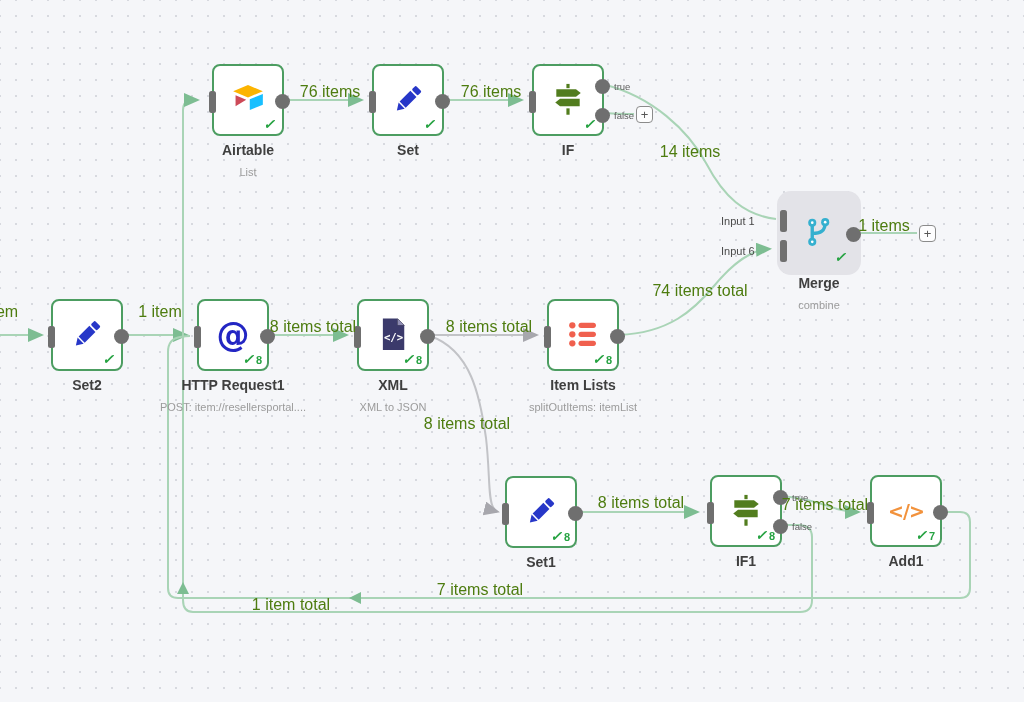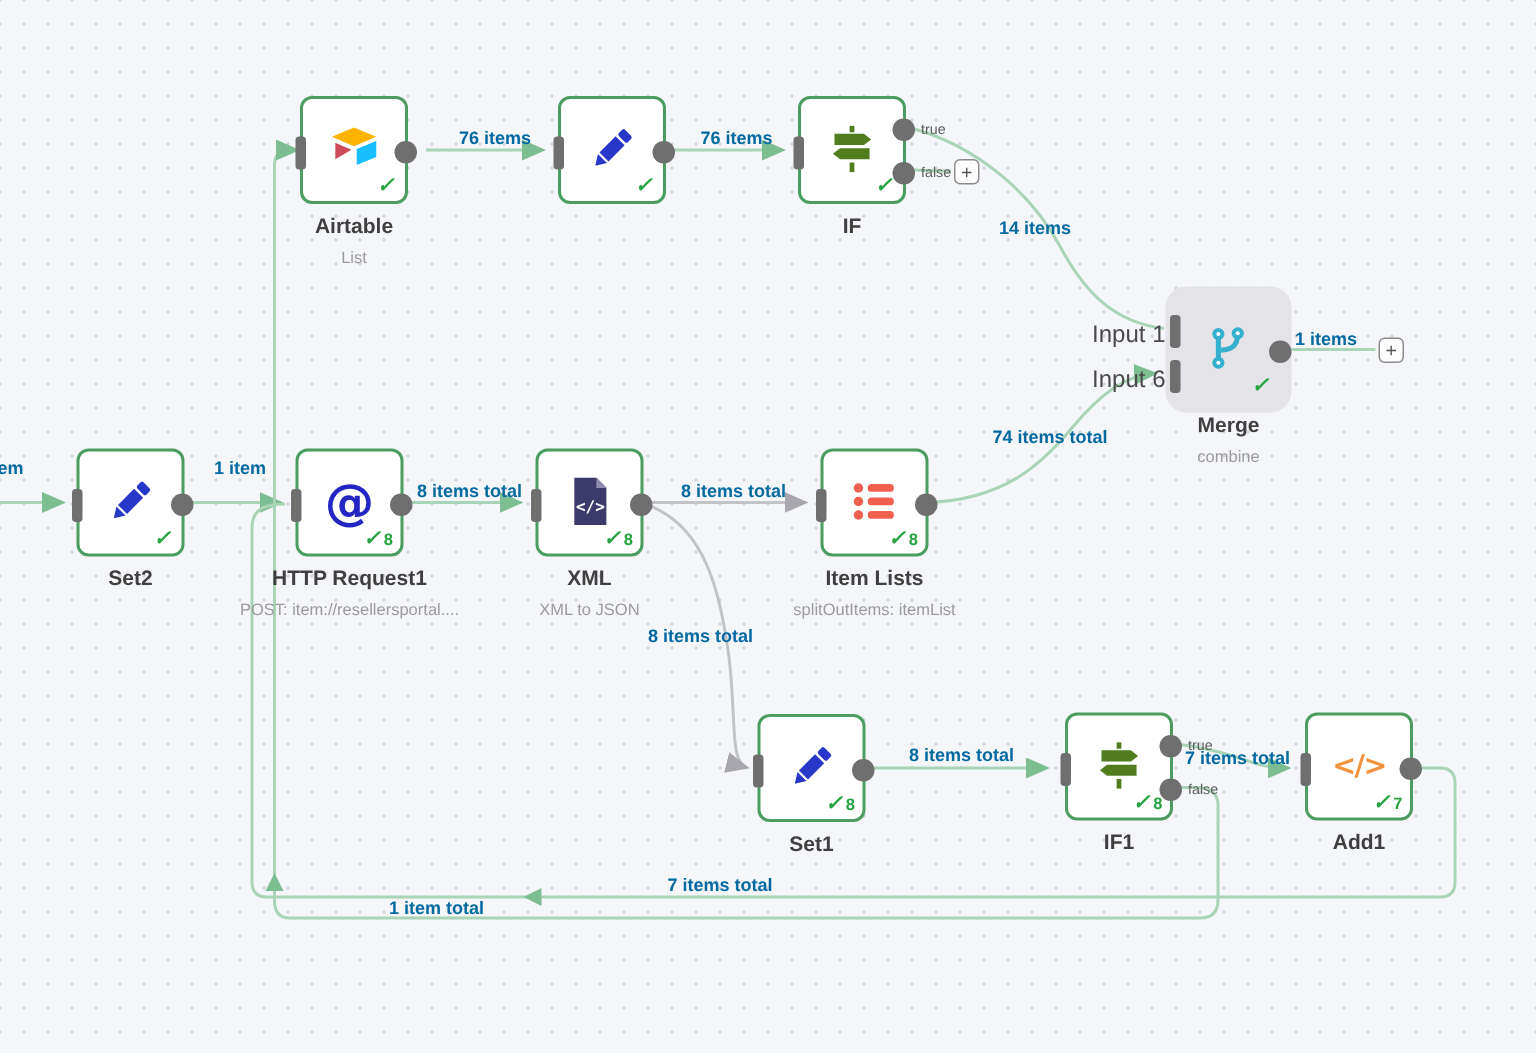--- a/index.html
+++ b/index.html
@@ -29,28 +29,28 @@
   .icon-code::before{content:"</>";font-weight:700;font-size:19px;color:#f2923c;
     font-family:"DejaVu Sans",sans-serif;letter-spacing:-1px;}
   .check{position:absolute;right:5px;bottom:1px;display:flex;align-items:baseline;z-index:2;}
   .check .tick::before{content:"✓";color:#27a343;font-weight:700;font-size:14px;}
   .check b{color:#27a343;font-size:11px;font-weight:600;margin-left:2px;}
   .port-in{position:absolute;left:-5px;top:25px;width:7px;height:22px;
     background:#6f6f6f;border-radius:2.5px;z-index:3;}
   .port-out{position:absolute;right:-8px;top:28px;width:15px;height:15px;
     background:#6f6f6f;border-radius:50%;z-index:3;}
   .plabel{position:absolute;left:80px;font-size:9.5px;color:#5d5d5d;z-index:1;white-space:nowrap;}
-  .ilabel{position:absolute;left:-64px;width:56px;text-align:right;font-size:16px;
+  .ilabel{position:absolute;left:-64px;width:56px;text-align:left;font-size:11px;
     color:#4a4a4a;z-index:1;white-space:nowrap;}
   .nlabel{position:absolute;top:76px;left:50%;transform:translateX(-50%);
     width:220px;text-align:center;}
   .nname{font-size:14px;font-weight:600;color:#3f3f3f;}
   .nsub{font-size:11px;color:#9b9b9b;margin-top:8px;}
-  .conn-label{position:absolute;transform:translate(-50%,-50%);font-size:12px;
-    color:#0369a1;white-space:nowrap;z-index:2;font-weight:bold;}
+  .conn-label{position:absolute;transform:translate(-50%,-50%);font-size:16px;
+    color:#4d7c0f;white-space:nowrap;z-index:2;}
   .plus-btn{position:absolute;width:15px;height:15px;background:#fdfdfe;
     border:1.5px solid #8b8b8b;border-radius:4px;z-index:2;box-sizing:content-box;
     display:flex;align-items:center;justify-content:center;}
   .plus-btn::before{content:"+";font-size:13px;color:#555;line-height:1;margin-top:-1px;}
 </style>
 </head>
 <body>
 
 <svg id="wires" width="1024" height="702">
   <defs>
@@ -91,21 +91,21 @@
 <div class="conn-label" style="left:700px;top:291px">74 items total</div>
 <div class="conn-label" style="left:884px;top:226px">1 items</div>
 <div class="conn-label" style="left:641px;top:503px">8 items total</div>
 <div class="conn-label" style="left:825px;top:505px">7 items total</div>
 <div class="conn-label" style="left:480px;top:590px">7 items total</div>
 <div class="conn-label" style="left:291px;top:605px">1 item total</div>
 
 <div class="plus-btn" style="left:636px;top:106px"></div>
 <div class="plus-btn" style="left:919px;top:225px"></div>
 
-<div class="node" style="left:200px;top:64px">
+<div class="node" style="left:212px;top:64px">
   <span class="icon">
     <svg width="38" height="34" viewBox="0 0 32 28">
       <polygon points="16,2 28.5,7.2 16,12.4 3.5,7.2" fill="#fcb400"></polygon>
       <polygon points="17.5,14 28.5,9.5 28.5,18.5 17.5,23" fill="#18bfff"></polygon>
       <polygon points="5.5,10.5 14.5,14.4 5.5,19.8" fill="#cd4a58"></polygon>
     </svg>
   </span>
   <span class="check">
       <i class="tick"></i>
       <b></b>
@@ -127,20 +127,24 @@
         <path d="M12.2,24 h7.6 l-3.8,6 z"></path>
       </g>
     </svg>
   </span>
   <span class="check">
       <i class="tick"></i>
       <b></b>
     </span>
   <span class="port-in"></span>
   <span class="port-out"></span>
+  <div class="nlabel">
+    <div class="nname">Set</div>
+    <div class="nsub"></div>
+  </div>
 </div>
 
 <div class="node" style="left:532px;top:64px">
   <span class="icon">
     <svg width="34" height="34" viewBox="0 0 32 32" fill="#527d1e">
       <rect x="14.5" y="1.5" width="3" height="4"></rect>
       <polygon points="5,6.5 23.5,6.5 28,10 23.5,13.5 5,13.5"></polygon>
       <polygon points="27,15.5 8.5,15.5 4,19 8.5,22.5 27,22.5"></polygon>
       <rect x="14.5" y="24.5" width="3" height="6"></rect>
     </svg>

